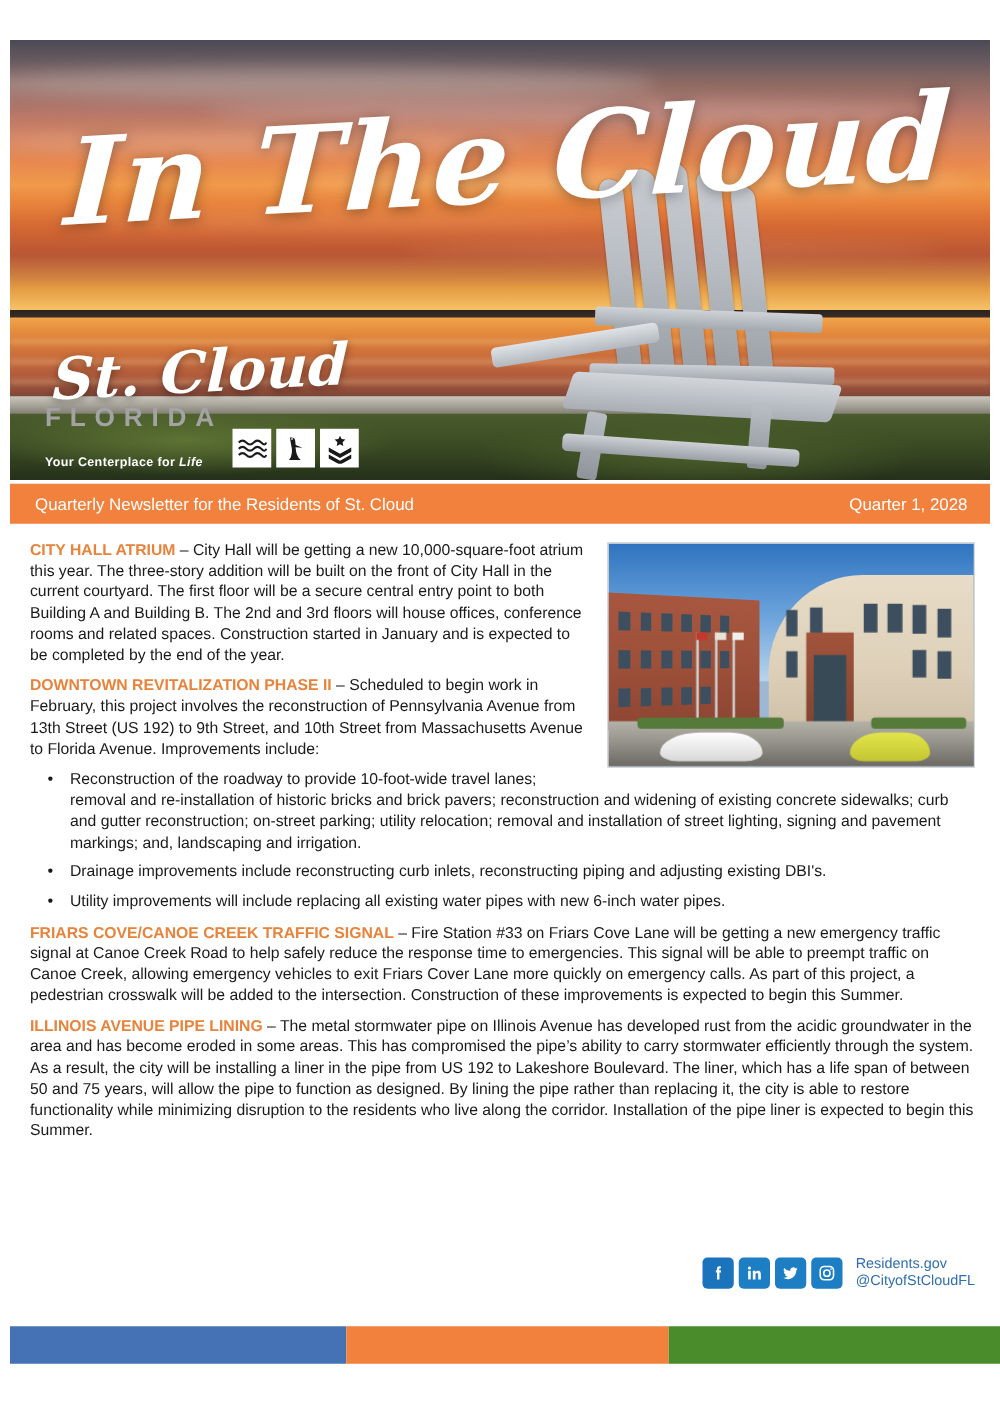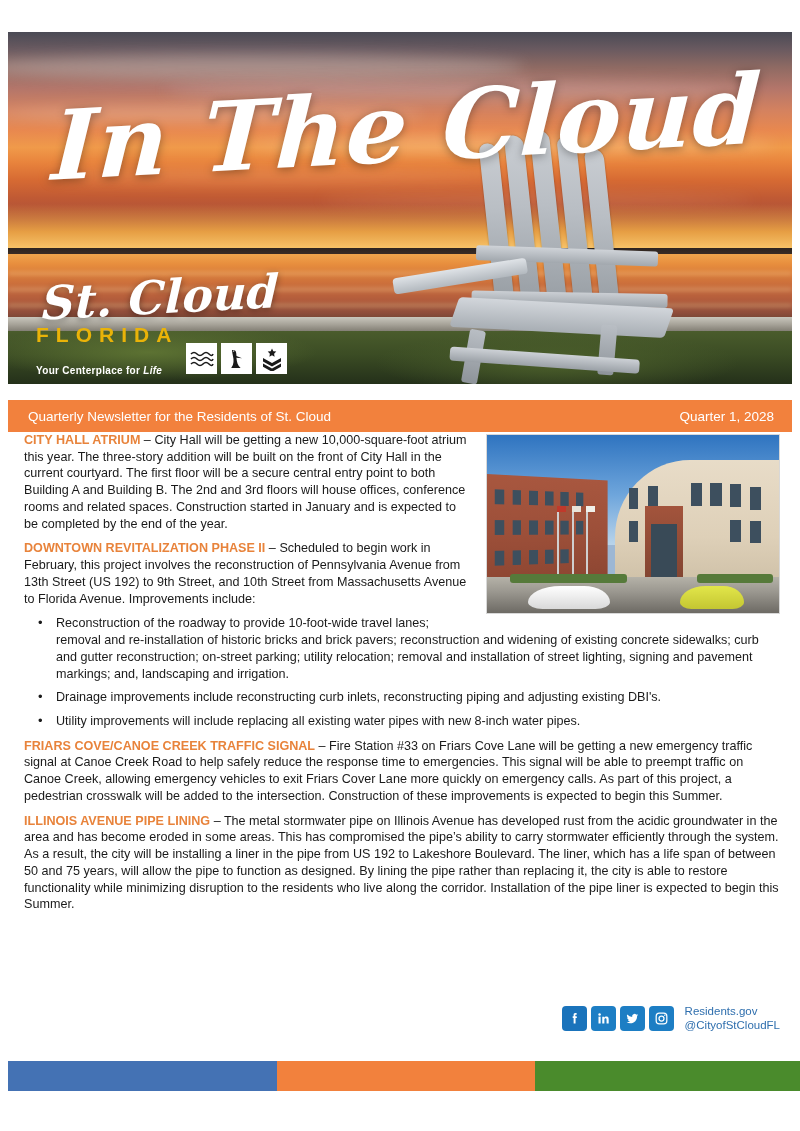--- a/index.html
+++ b/index.html
@@ -221,42 +221,42 @@
   .citylogo .bottomrow {
     display: flex;
     align-items: flex-end;
     margin-top: 4px;
   }
   .citylogo .flwrap { flex: 0 0 auto; }
   .citylogo .florida {
     font-size: 21px;
     font-weight: bold;
     letter-spacing: 7px;
-    color: #eab308;
+    color: #a3a3a3;
     line-height: 1;
   }
   .citylogo .tagline {
     font-size: 10px;
     font-weight: bold;
     color: #fff;
     letter-spacing: 0.3px;
     margin-top: 20px;
   }
   .citylogo .tagline i { font-style: italic; }
   .logo-icons { display: flex; gap: 4px; margin-left: 8px; margin-bottom: 2px; }
   .logo-icons .ibox {
     width: 31px; height: 31px;
     background: #fff;
     display: flex; align-items: center; justify-content: center;
   }
 
   
   .banner {
     position: absolute;
-    left: 8px; top: 400px;
+    left: 8px; top: 387px;
     width: 784px; height: 32px;
     background: #f2813d;
     color: #ffffff;
     display: flex;
     align-items: center;
     justify-content: space-between;
     padding: 0 18px 0 20px;
     font-size: 13.5px;
   }
 
@@ -518,21 +518,21 @@
       <div class="ap-car ap-car2"></div>
     </div>
 
     <p class="body-text"><span class="lead">CITY HALL ATRIUM</span><span> – City Hall will be getting a new 10,000-square-foot atrium this year. The three-story addition will be built on the front of City Hall in the current courtyard. The first floor will be a secure central entry point to both Building A and Building B. The 2nd and 3rd floors will house offices, conference rooms and related spaces. Construction started in January and is expected to be completed by the end of the year.</span></p>
 
     <p class="body-text"><span class="lead">DOWNTOWN REVITALIZATION PHASE II</span><span> – Scheduled to begin work in February, this project involves the reconstruction of Pennsylvania Avenue from 13th Street (US 192) to 9th Street, and 10th Street from Massachusetts Avenue to Florida Avenue.  Improvements include:</span></p>
 
     <ul class="bullets">
       <li>Reconstruction of the roadway to provide 10-foot-wide travel lanes; removal and re-installation of historic bricks and brick pavers; reconstruction and widening of existing concrete sidewalks; curb and gutter reconstruction; on-street parking; utility relocation; removal and installation of street lighting, signing and pavement markings; and, landscaping and irrigation.</li>
       <li>Drainage improvements include reconstructing curb inlets, reconstructing piping and adjusting existing DBI's.</li>
-      <li>Utility improvements will include replacing all existing water pipes with new 8-inch water pipes.</li>
+      <li>Utility improvements will include replacing all existing water pipes with new 6-inch water pipes.</li>
     </ul>
 
     <p class="body-text"><span class="lead">FRIARS COVE/CANOE CREEK TRAFFIC SIGNAL</span><span> – Fire Station #33 on Friars Cove Lane will be getting a new emergency traffic signal at Canoe Creek Road to help safely reduce the response time to emergencies. This signal will be able to preempt traffic on Canoe Creek, allowing emergency vehicles to exit Friars Cover Lane more quickly on emergency calls. As part of this project, a pedestrian crosswalk will be added to the intersection. Construction of these improvements is expected to begin this Summer.</span></p>
 
     <p class="body-text"><span class="lead">ILLINOIS AVENUE PIPE LINING</span><span> – The metal stormwater pipe on Illinois Avenue has developed rust from the acidic groundwater in the area and has become eroded in some areas. This has compromised the pipe’s ability to carry stormwater efficiently through the system. As a result, the city will be installing a liner in the pipe from US 192 to Lakeshore Boulevard. The liner, which has a life span of between 50 and 75 years, will allow the pipe to function as designed. By lining the pipe rather than replacing it, the city is able to restore functionality while minimizing disruption to the residents who live along the corridor. Installation of the pipe liner is expected to begin this Summer.</span></p>
   </div>
 
   <div class="social">
     <a class="sicon fb">
       <svg width="15" height="15" viewBox="0 0 24 24" fill="#fff">

